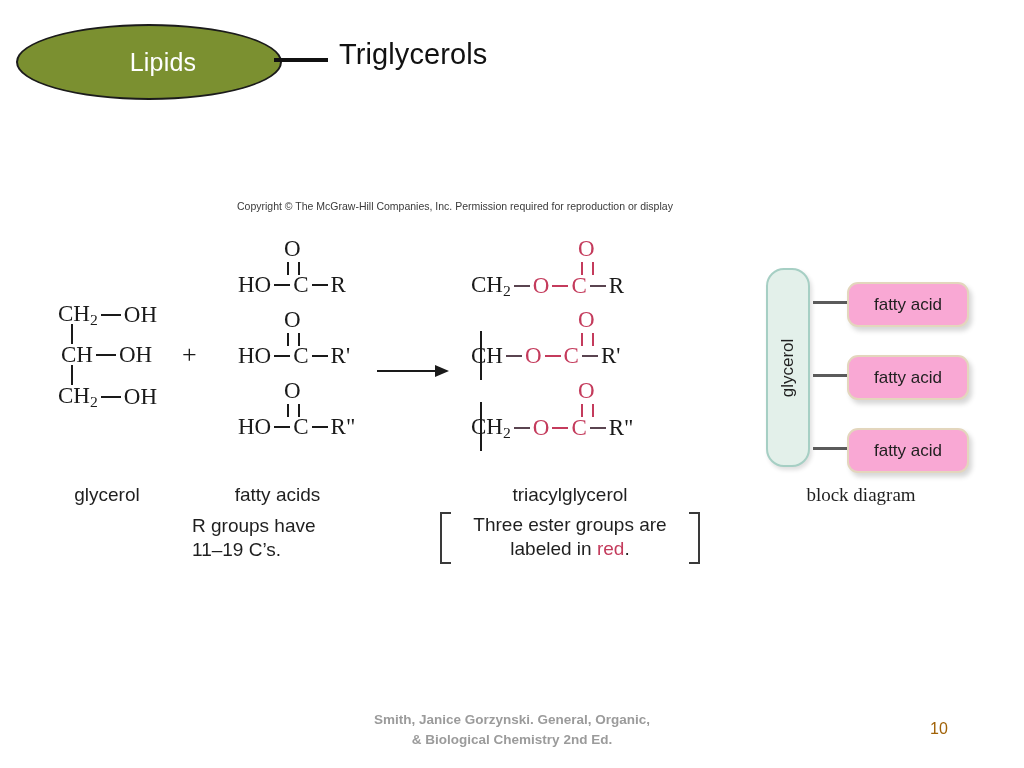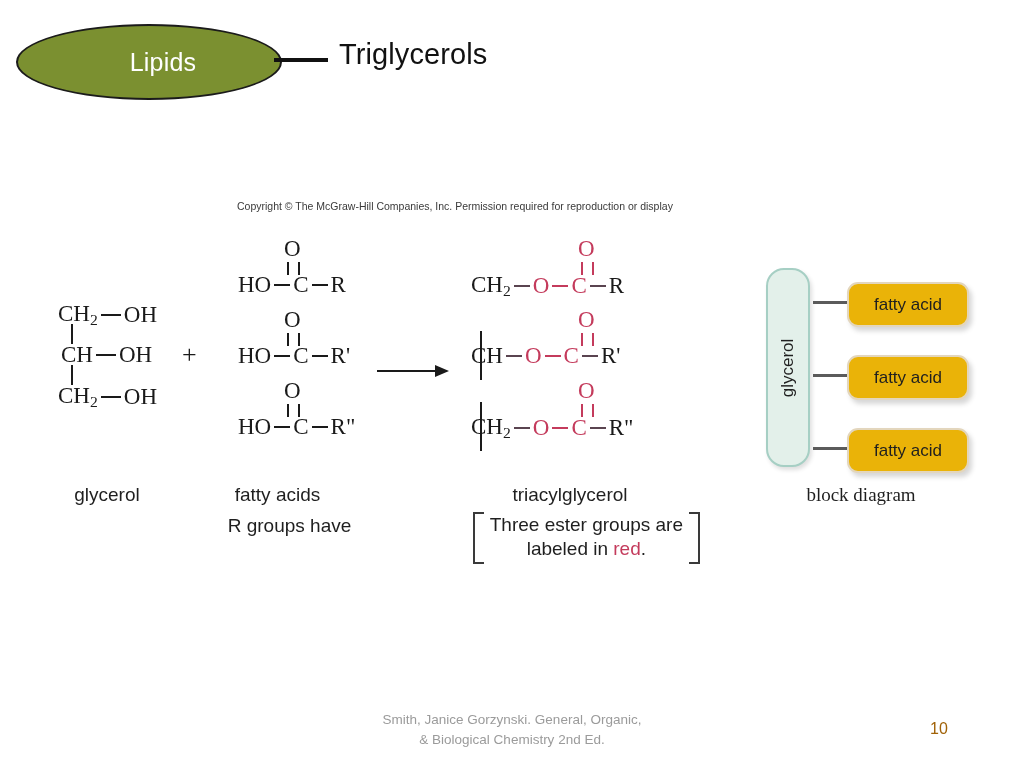--- a/index.html
+++ b/index.html
@@ -279,21 +279,21 @@
     transform: rotate(-90deg);
     font-size: 17px;
     color: #1f1f1f;
     white-space: nowrap;
   }
   .fa-box {
     position: absolute;
     left: 81px;
     width: 118px;
     height: 41px;
-    background: #eab308;
+    background: #f9a8d4;
     border: 2px solid #e3d6bd;
     border-radius: 11px;
     box-shadow: 3px 4px 5px rgba(0,0,0,0.16);
     display: flex;
     align-items: center;
     justify-content: center;
     font-size: 17px;
     color: #1f1f1f;
   }
   #fa-box-1 { top: 14px; }
@@ -321,34 +321,33 @@
   #caption-glycerol { left: 42px; top: 294px; width: 130px; }
   #caption-fattyacids { left: 200px; top: 294px; width: 155px; }
   #caption-tag { left: 440px; top: 294px; width: 260px; }
   #caption-block { left: 766px; top: 294px; width: 190px; font-family: Liberation Serif, serif; }
 
   #note-rgroups {
     position: absolute;
     left: 192px;
     top: 324px;
     width: 195px;
-    text-align: center;
     font-size: 19px;
     color: #1f1f1f;
     line-height: 1.28;
   }
 
   #note-ester {
     position: absolute;
     left: 440px;
     top: 322px;
     width: 260px;
     display: flex;
     align-items: stretch;
-    justify-content: flex-end;
+    justify-content: space-between;
   }
   .bracket {
     width: 9px;
     border-top: 2px solid #3a3a3a;
     border-bottom: 2px solid #3a3a3a;
     flex: 0 0 auto;
   }
   .bracket-left { border-left: 2px solid #3a3a3a; }
   .bracket-right { border-right: 2px solid #3a3a3a; }
   #note-ester-text {
@@ -363,20 +362,21 @@
   
   #footer-citation {
     position: absolute;
     left: 312px;
     top: 710px;
     width: 400px;
     text-align: center;
     font-size: 13.5px;
     color: #9b9b9b;
     line-height: 1.5;
+    font-weight: bold;
   }
   #page-number {
     position: absolute;
     left: 930px;
     top: 720px;
     font-size: 16px;
     color: #a16207;
   }
 </style>
 </head>
@@ -521,20 +521,21 @@
     <div class="fa-box" id="fa-box-3">fatty acid</div>
   </div>
 
   <div class="caption" id="caption-glycerol">glycerol</div>
   <div class="caption" id="caption-fattyacids">fatty acids</div>
   <div class="caption" id="caption-tag">triacylglycerol</div>
   <div class="caption" id="caption-block">block diagram</div>
 
   <div id="note-rgroups">
     <div>R groups have</div>
+    <div>11–19 C’s.</div>
   </div>
 
   <div id="note-ester">
     <span class="bracket bracket-left"></span>
     <span id="note-ester-text">
       <span>Three ester groups are</span><br>
       <span>labeled in </span><span class="red">red</span><span>.</span>
     </span>
     <span class="bracket bracket-right"></span>
   </div>

